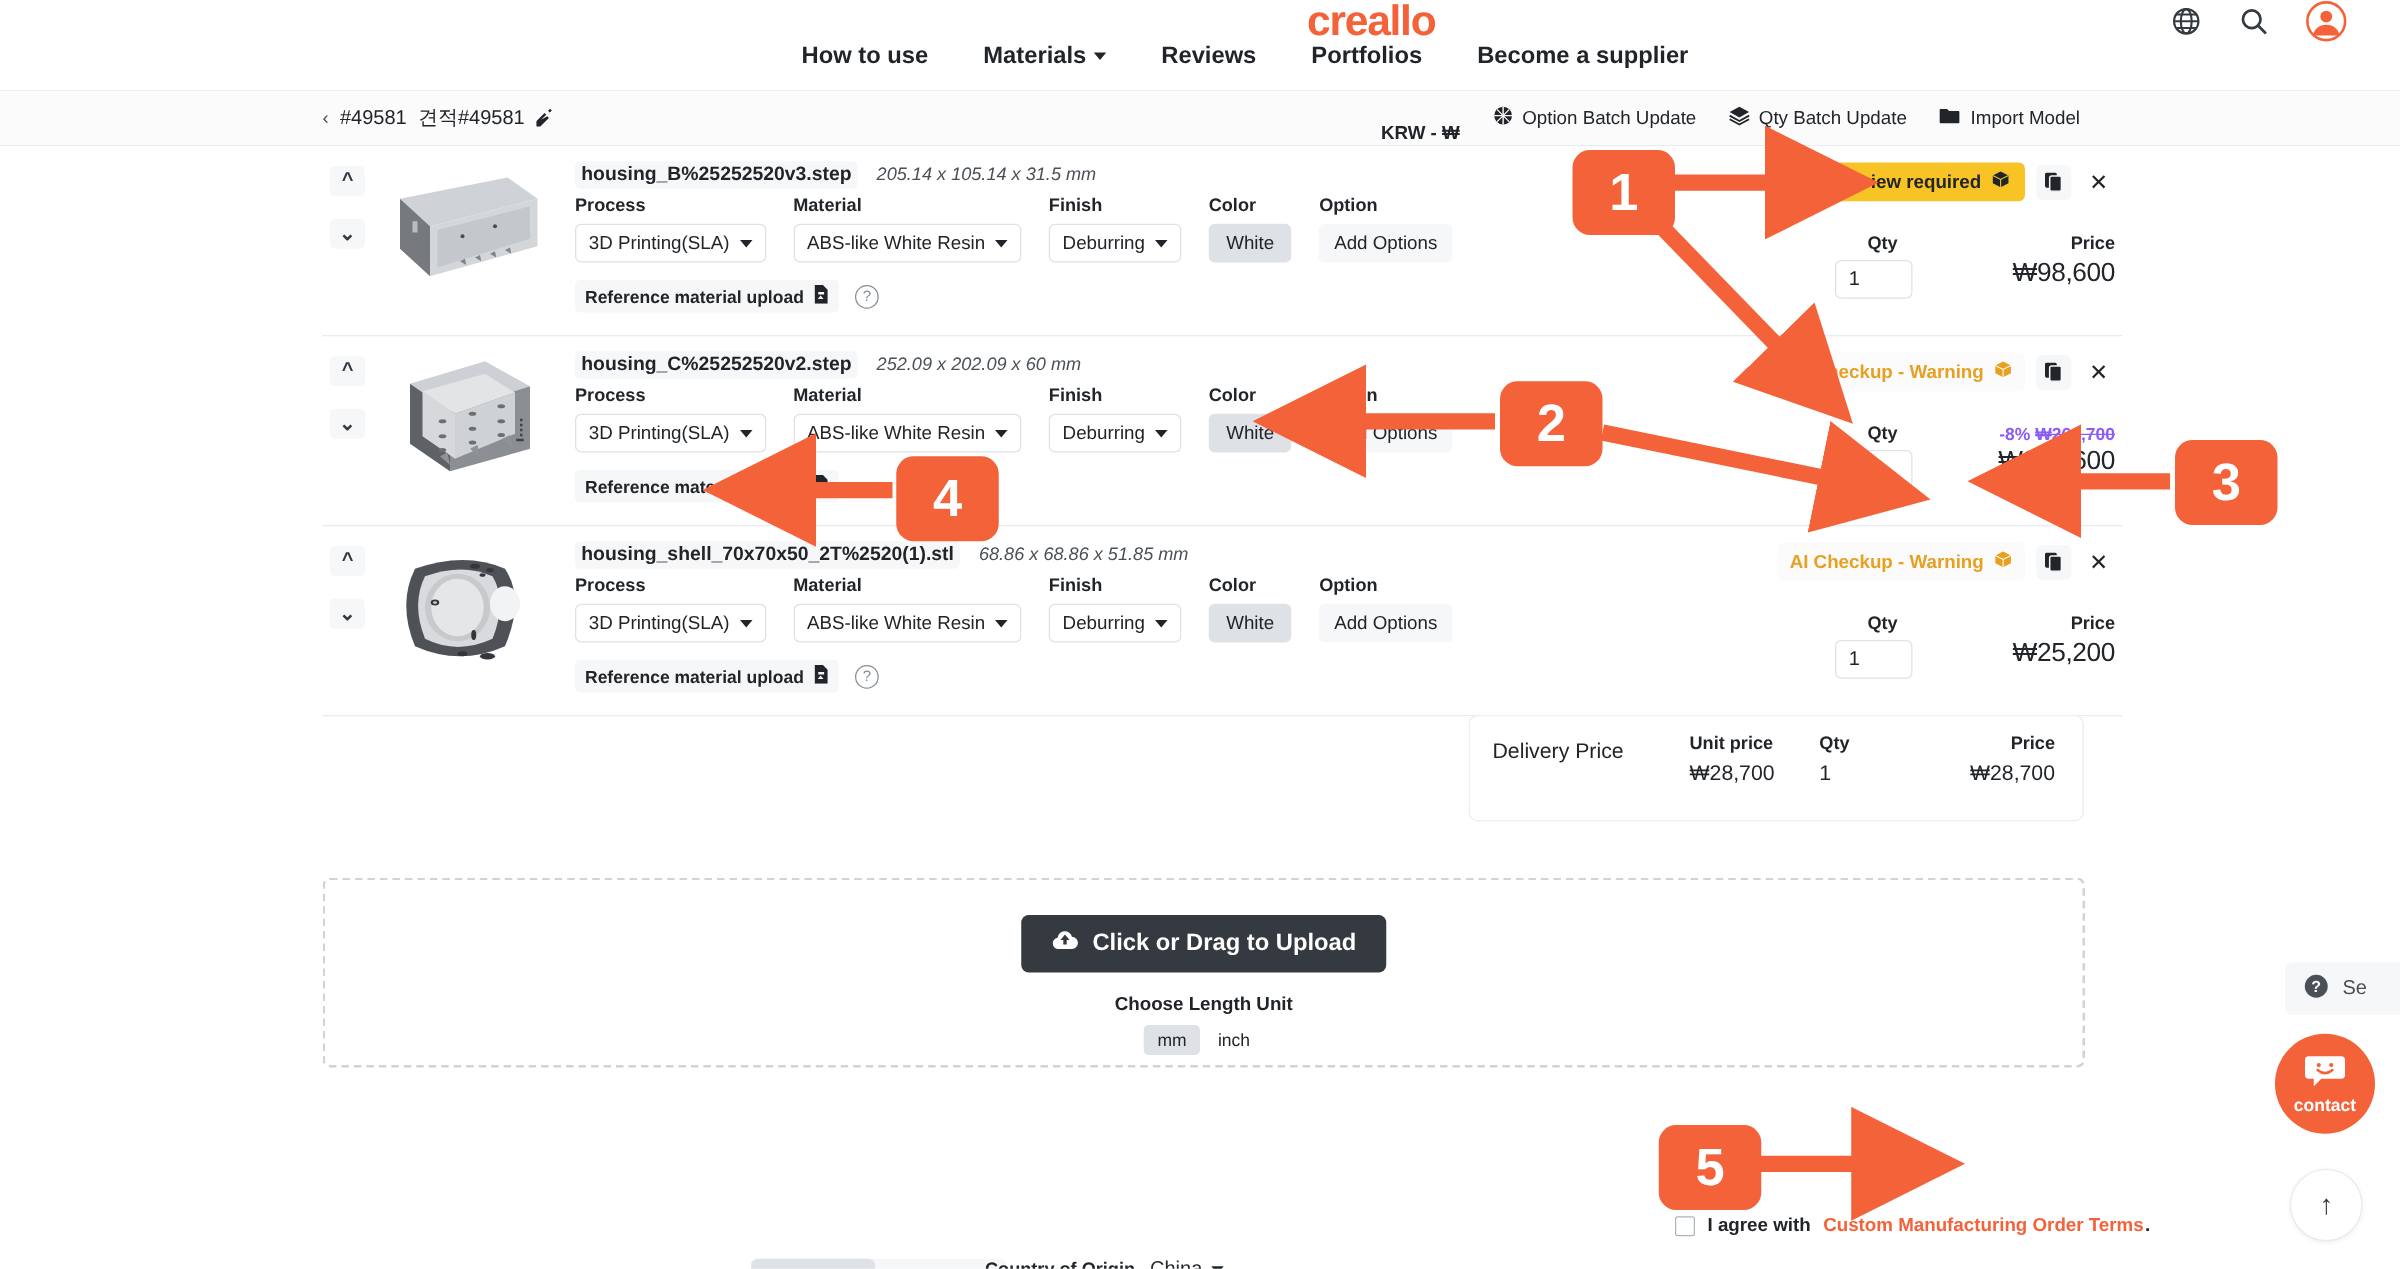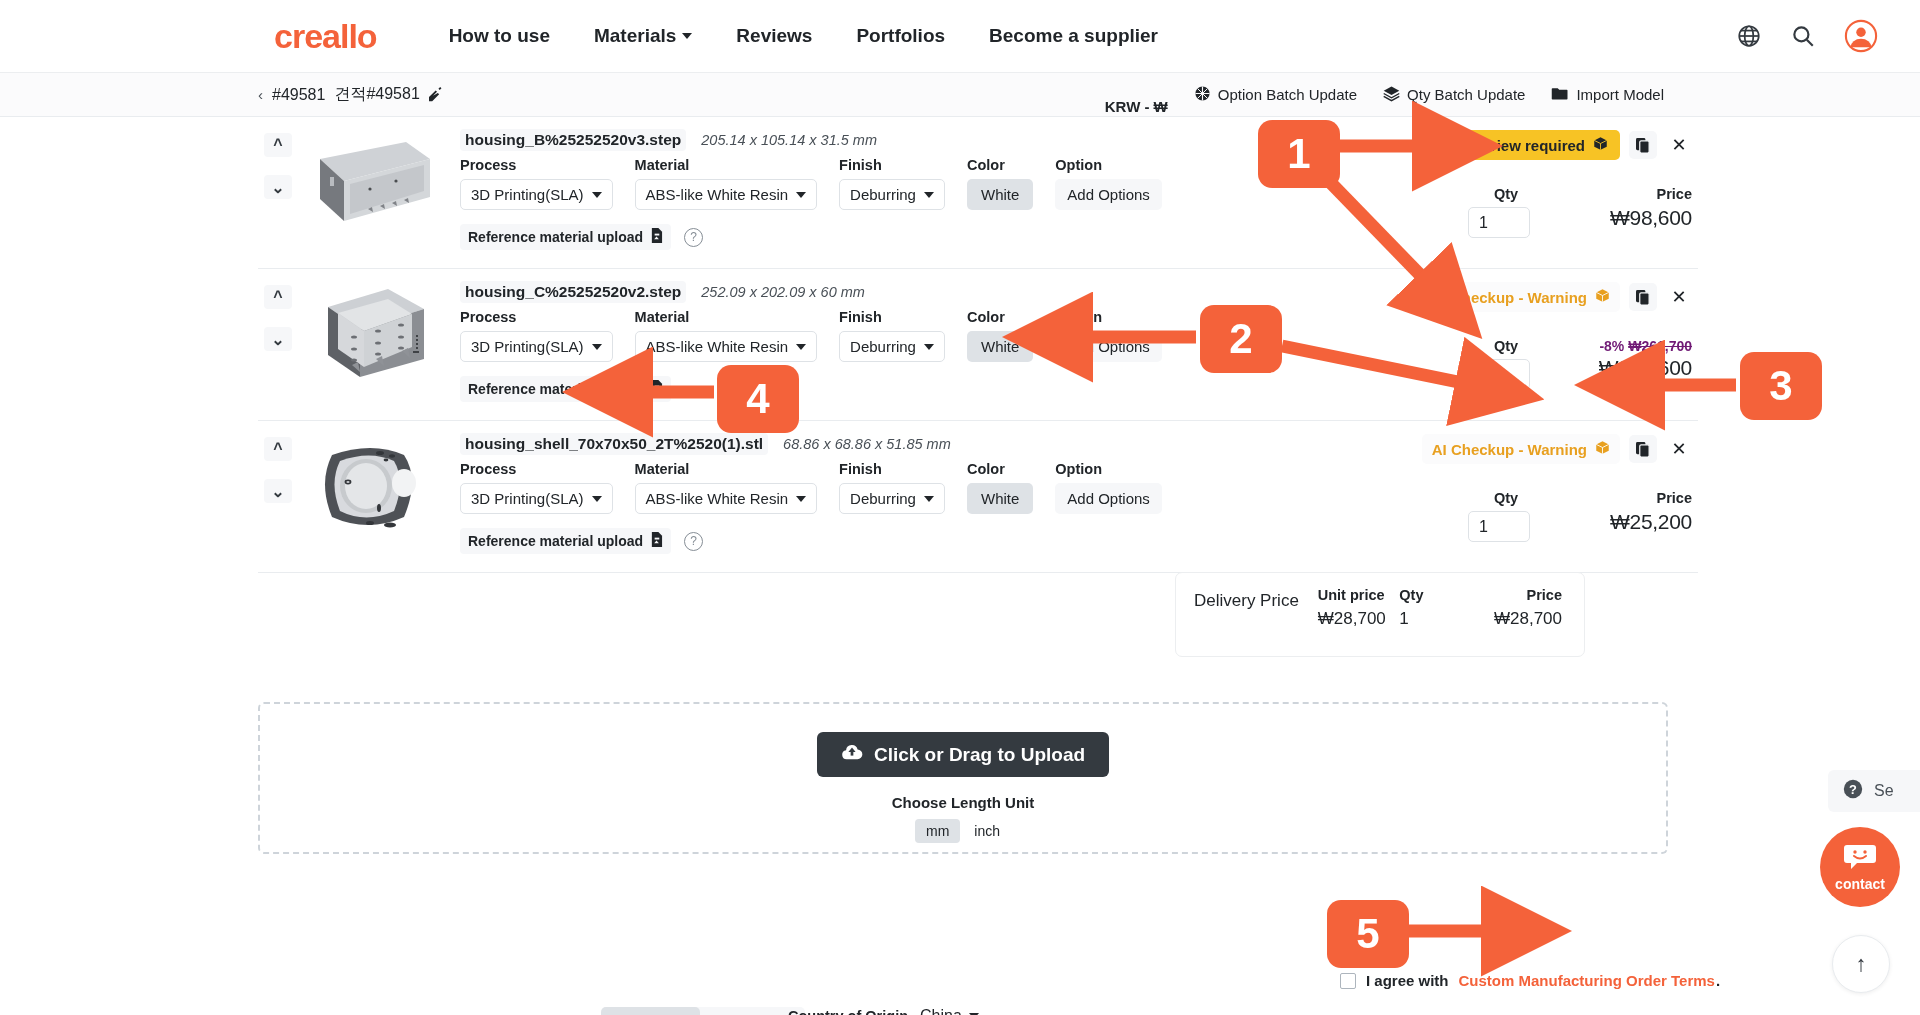--- a/index.html
+++ b/index.html
@@ -9,21 +9,21 @@
     font-family: "Liberation Sans", sans-serif;
     color: #212529;
     overflow: hidden;
   }
   #root { position: relative; width: 1920px; height: 1015px; }
 
   
   .topnav {
     position: absolute; top: 0; left: 0; width: 1920px; height: 73px;
     background: #fff; border-bottom: 1px solid #eceef0;
-    display: flex; align-items: center;
+    display: flex; align-items: center; flex-direction: column;
   }
   .logo {
     margin-left: 274px;
     font-size: 34px; font-weight: 700; color: #f4623a;
     letter-spacing: -1px; line-height: 1;
   }
   .navlinks { display: flex; align-items: center; margin-left: 72px; gap: 44px; }
   .navlink {
     font-size: 19px; font-weight: 700; color: #212529;
     display: flex; align-items: center; gap: 6px; cursor: pointer; white-space: nowrap;
@@ -119,26 +119,26 @@
   .qty-col { text-align: left; width: 76px; }
   .qty-label { font-size: 14.5px; font-weight: 700; color: #212529; margin-bottom: 5px; text-align: center; }
   .qty-input {
     width: 62px; height: 31px; border: 1px solid #dee2e6; border-radius: 5px;
     font-size: 16px; color: #212529; text-align: left; padding-left: 10px;
     font-family: "Liberation Sans", sans-serif; background: #fff;
   }
   .price-col { text-align: right; min-width: 118px; }
   .price-label { font-size: 14.5px; font-weight: 700; color: #212529; margin-bottom: 4px; }
   .price-val { font-size: 21px; color: #212529; letter-spacing: -0.3px; }
-  .discount-line { font-size: 14px; color: #701a75; font-weight: 700; margin-bottom: 2px; }
+  .discount-line { font-size: 14px; color: #8b5cf6; font-weight: 700; margin-bottom: 2px; }
   .strike { text-decoration: line-through; }
 
   
   .delivery-card {
-    position: absolute; left: 1175px; top: 455px; width: 410px; height: 85px;
+    position: absolute; left: 1175px; top: 455px; width: 492px; height: 85px;
     background: #fff; border: 1px solid #eceef0; border-radius: 7px;
     display: flex; align-items: flex-start; padding: 14px 22px 0 18px;
   }
   .dc-title { font-size: 17px; color: #212529; width: 170px; padding-top: 4px; }
   .dc-col { text-align: left; }
   .dc-label { font-size: 14.5px; font-weight: 700; color: #212529; margin-bottom: 6px; }
   .dc-val { font-size: 17px; color: #212529; }
 
   
   .upload-zone {

